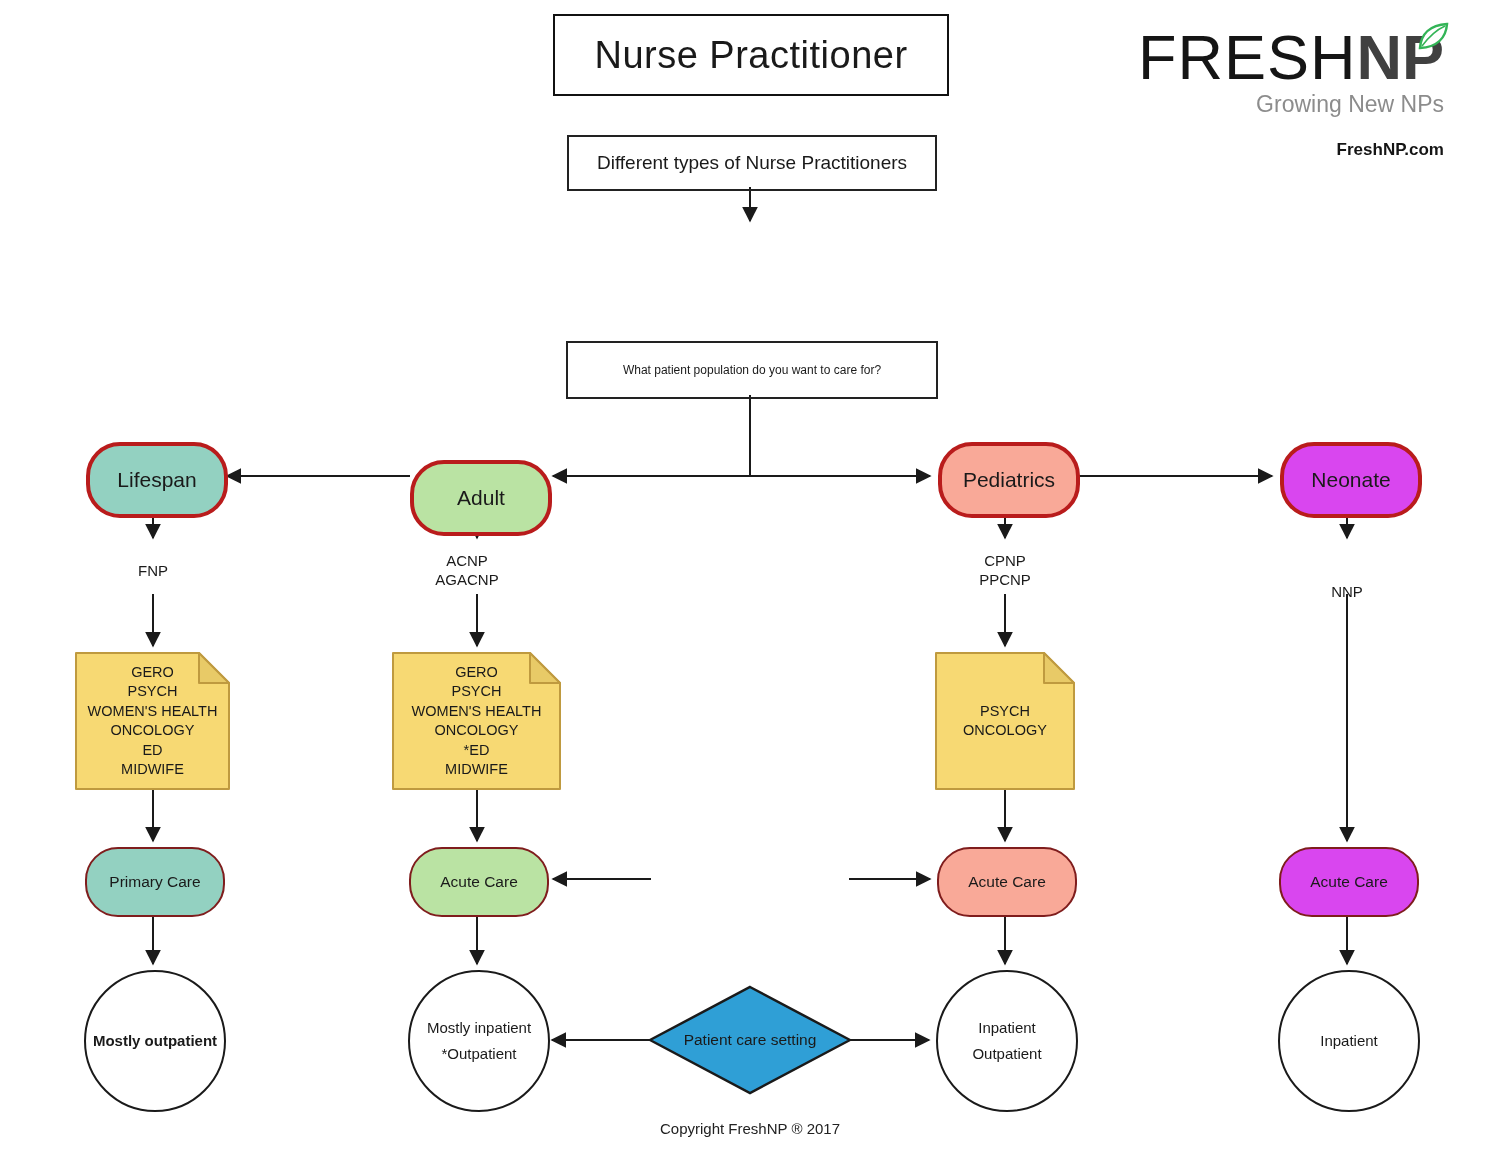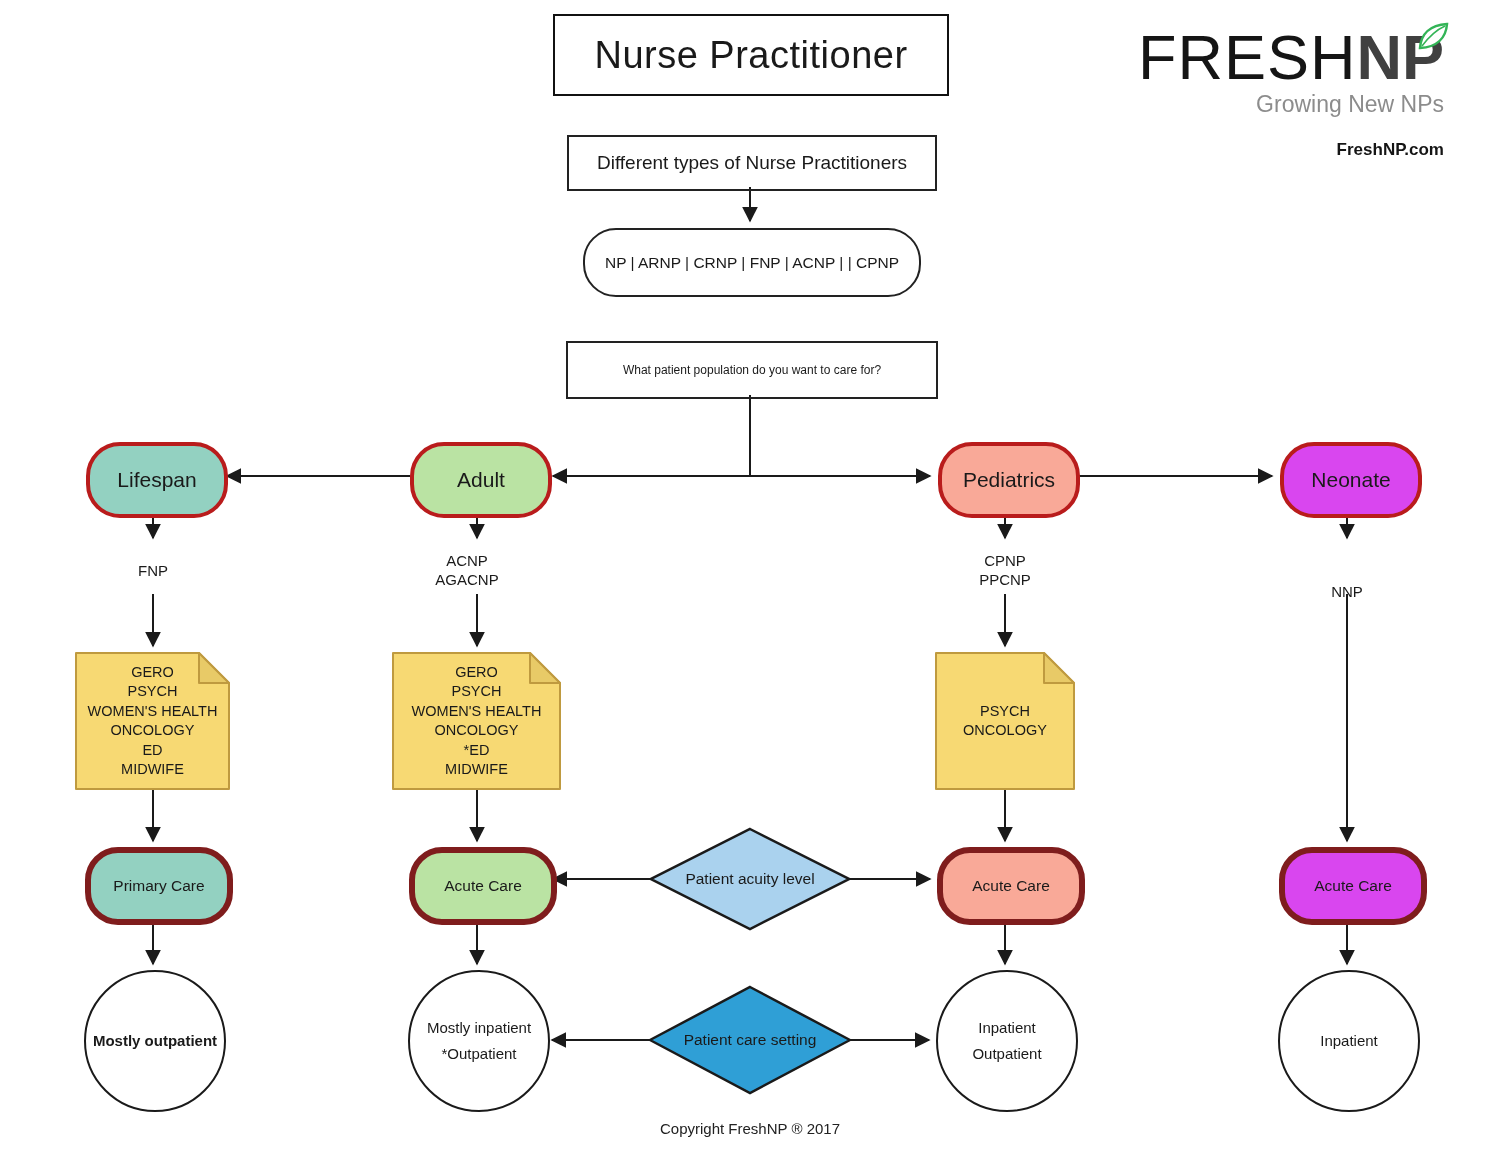--- a/index.html
+++ b/index.html
@@ -15,21 +15,21 @@
   svg.connectors{position:absolute;left:0;top:0;pointer-events:none;}
 
   
   .title-box{left:553px;top:14px;width:392px;height:78px;border:2px solid #111;font-size:38px;letter-spacing:.5px;}
   .subtitle-box{left:567px;top:135px;width:366px;height:52px;border:2px solid #222;font-size:19px;}
   .question-box{left:566px;top:341px;width:368px;height:54px;border:2px solid #222;font-size:12px;}
   .types-pill{left:583px;top:228px;width:334px;height:65px;border:2px solid #222;border-radius:33px;font-size:15.5px;}
 
   
   .pill{width:134px;height:68px;border:4px solid #b91c1c;border-radius:34px;font-size:21px;}
-  .pill2{width:136px;height:66px;border:6px solid #7f1d1d;border-radius:33px;font-size:15.5px;}
+  .pill2{width:136px;height:66px;border:2px solid #7f1d1d;border-radius:33px;font-size:15.5px;}
   .c-teal{background:#93d1c1;}
   .c-green{background:#bae3a3;}
   .c-salmon{background:#f9a998;}
   .c-purple{background:#d946ef;}
 
   
   .creds{width:160px;height:44px;font-size:15px;line-height:19px;}
 
   
   .note{overflow:visible;}
@@ -104,26 +104,25 @@
       <span class="brand-black">FRESH</span><span class="brand-green"><span>NP</span><svg class="leaf" width="34" height="30" viewBox="0 0 34 30">
             <path d="M4 27 C5 13 14 4 31 3 C30 17 21 26 4 27 Z" fill="#ffffff" stroke="#33b457" stroke-width="2.5"></path>
             <path d="M6 25 C12 17 20 9 29 5" fill="none" stroke="#33b457" stroke-width="1.5"></path>
           </svg></span>
     </div>
     <div class="tagline">Growing New NPs</div>
     <div class="website">FreshNP.com</div>
   </div>
 
   <div class="abs center subtitle-box">Different types of Nurse Practitioners</div>
-  <div class="abs center types-pill">NP | ARNP | CRNP | FNP | ACNP | | CPNP</div>
 
   <div class="abs center question-box">What patient population do you want to care for?</div>
 
   <div class="abs center pill c-teal" style="left:86px;top:442px;">Lifespan</div>
-  <div class="abs center pill c-green" style="left:410px;top:442px;">Adult</div>
+  <div class="abs center pill c-green" style="left:410px;top:460px;">Adult</div>
   <div class="abs center pill c-salmon" style="left:938px;top:442px;">Pediatrics</div>
   <div class="abs center pill c-purple" style="left:1280px;top:442px;">Neonate</div>
 
   <div class="abs center col creds" style="left:73px;top:548px;">
     <div>FNP</div>
   </div>
   <div class="abs center col creds" style="left:387px;top:548px;">
     <div>ACNP</div>
     <div>AGACNP</div>
   </div>
@@ -174,26 +173,20 @@
       <div>PSYCH</div>
       <div>ONCOLOGY</div>
     </div>
   </div>
 
   <div class="abs center pill2 c-teal" style="left:85px;top:847px;">Primary Care</div>
   <div class="abs center pill2 c-green" style="left:409px;top:847px;">Acute Care</div>
   <div class="abs center pill2 c-salmon" style="left:937px;top:847px;">Acute Care</div>
   <div class="abs center pill2 c-purple" style="left:1279px;top:847px;">Acute Care</div>
 
-  <div class="abs" style="left:649px;top:827px;width:202px;height:104px;">
-    <svg width="202" height="104" viewBox="0 0 202 104">
-      <polygon points="101,2 200,52 101,102 2,52" fill="#aad2ee" stroke="#1a1a1a" stroke-width="2.5"></polygon>
-    </svg>
-    <div class="diamond-label center">Patient acuity level</div>
-  </div>
 
   <div class="abs" style="left:648px;top:985px;width:204px;height:110px;">
     <svg width="204" height="110" viewBox="0 0 204 110">
       <polygon points="102,2 202,55 102,108 2,55" fill="#2f9fd6" stroke="#1a1a1a" stroke-width="2.5"></polygon>
     </svg>
     <div class="diamond-label center">Patient care setting</div>
   </div>
 
   <div class="abs center col circle" style="left:84px;top:970px;font-weight:bold;">
     <div>Mostly outpatient</div>

